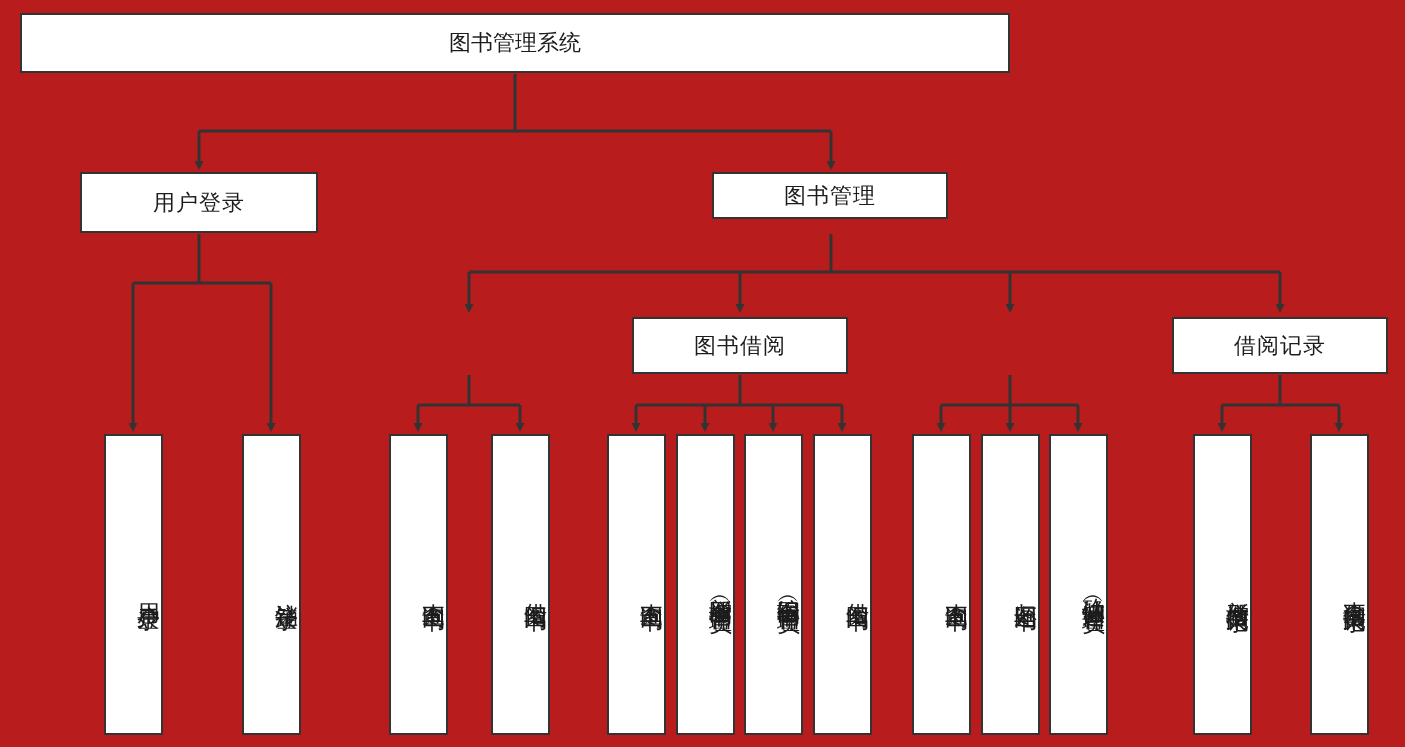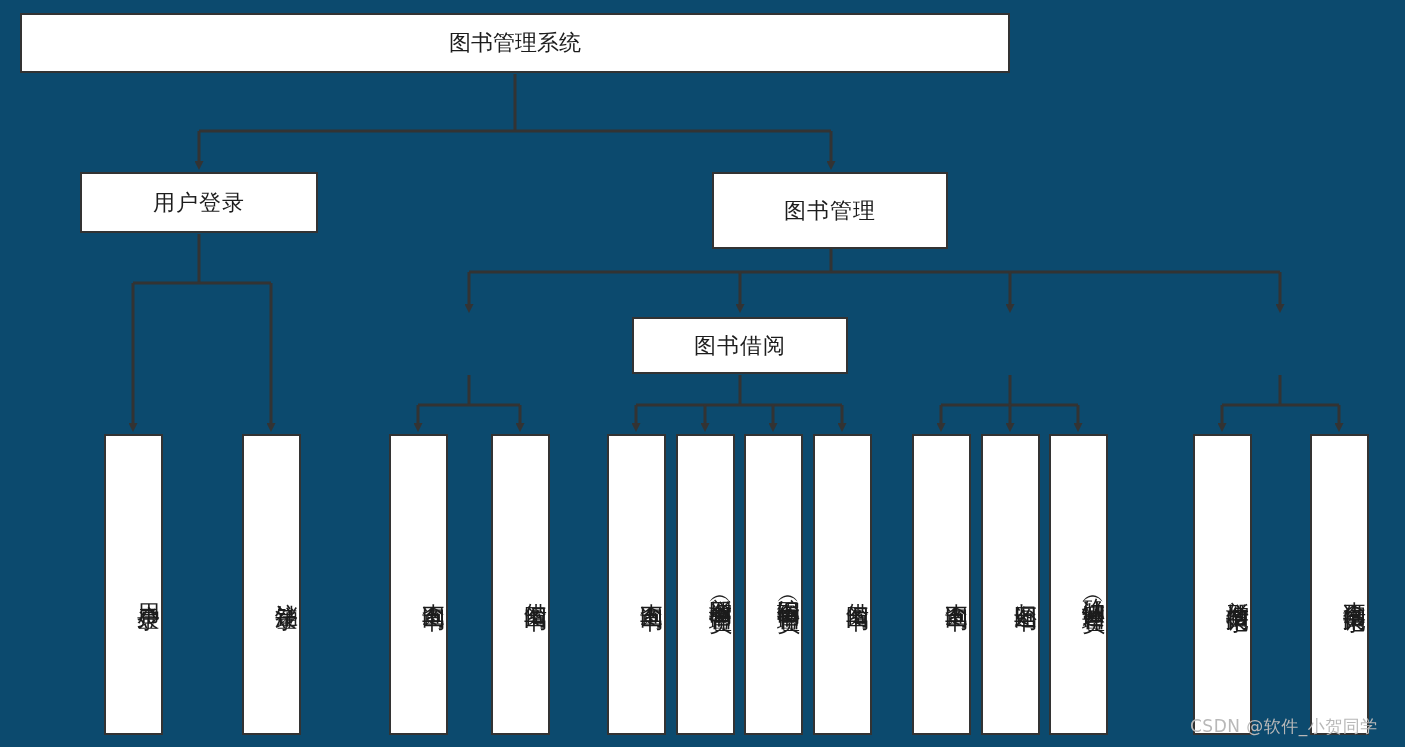--- a/index.html
+++ b/index.html
@@ -7,21 +7,21 @@
     padding: 0;
     background: #ffffff;
   }
   body {
     font-family: "DejaVu Sans", "Liberation Sans", sans-serif;
   }
   #canvas {
     position: relative;
     width: 1405px;
     height: 747px;
-    background: #0c4a6e;
+    background: #b91c1c;
     overflow: hidden;
   }
   svg.edges {
     position: absolute;
     left: 0;
     top: 0;
     width: 1405px;
     height: 747px;
     pointer-events: none;
   }
@@ -117,23 +117,24 @@
       <path d="M1280,375 L1280,405"></path>
       <path d="M1222,405 L1339,405"></path>
       <path d="M1222,405 L1222,424" marker-end="url(#arrow)"></path>
       <path d="M1339,405 L1339,424" marker-end="url(#arrow)"></path>
     </g>
   </svg>
 
   <div class="node node-root" style="left:20px; top:13px; width:990px; height:60px;">图书管理系统</div>
 
   <div class="node node-h" style="left:80px; top:172px; width:238px; height:61px;">用户登录</div>
-  <div class="node node-h" style="left:712px; top:172px; width:236px; height:77px;">图书管理</div>
+  <div class="node node-h" style="left:712px; top:172px; width:236px; height:47px;">图书管理</div>
 
   <div class="node node-h" style="left:632px; top:317px; width:216px; height:57px;">图书借阅</div>
+  <div class="node node-h" style="left:1172px; top:317px; width:216px; height:57px;">借阅记录</div>
 
   <div class="node node-v" style="left:104px; top:434px; width:59px; height:301px;">
     <span class="vlabel">用户登录</span>
   </div>
   <div class="node node-v" style="left:242px; top:434px; width:59px; height:301px;">
     <span class="vlabel">注销登录</span>
   </div>
 
   <div class="node node-v" style="left:389px; top:434px; width:59px; height:301px;">
     <span class="vlabel">查询图书</span>
@@ -165,15 +166,14 @@
     <span class="vlabel">确认归还（管理员）</span>
   </div>
 
   <div class="node node-v" style="left:1193px; top:434px; width:59px; height:301px;">
     <span class="vlabel">新增借阅记录</span>
   </div>
   <div class="node node-v" style="left:1310px; top:434px; width:59px; height:301px;">
     <span class="vlabel">查询借阅记录</span>
   </div>
 
-  <div class="watermark" style="left:1190px; top:715px;">CSDN @软件_小贺同学</div>
 
 </div>
 
 </body></html>

